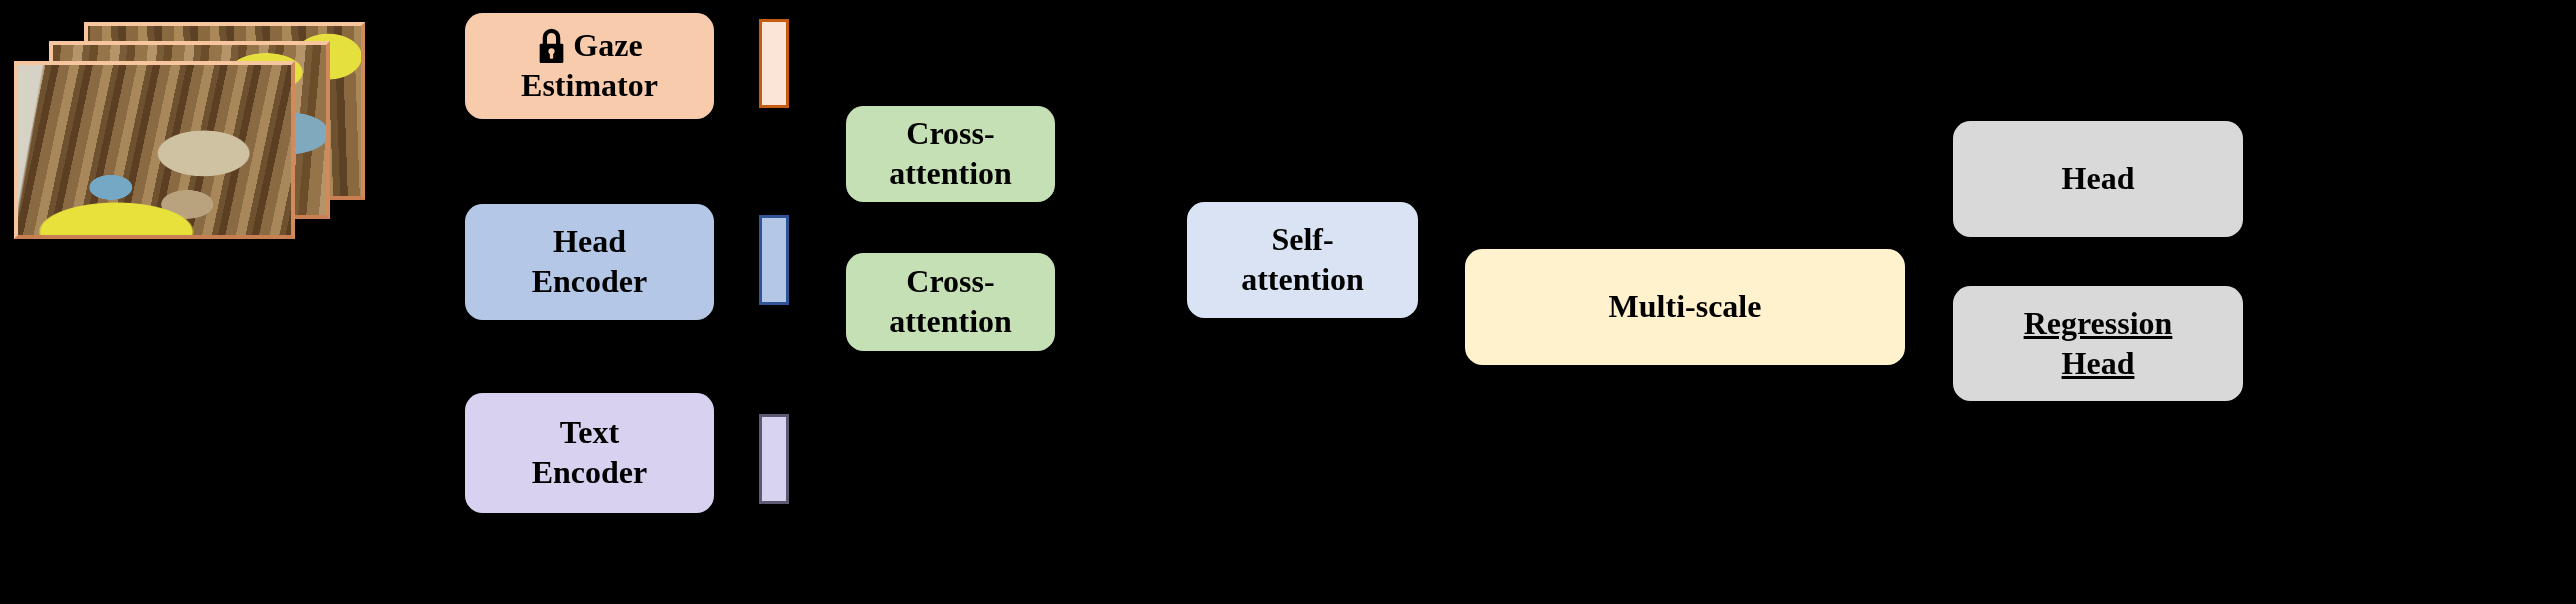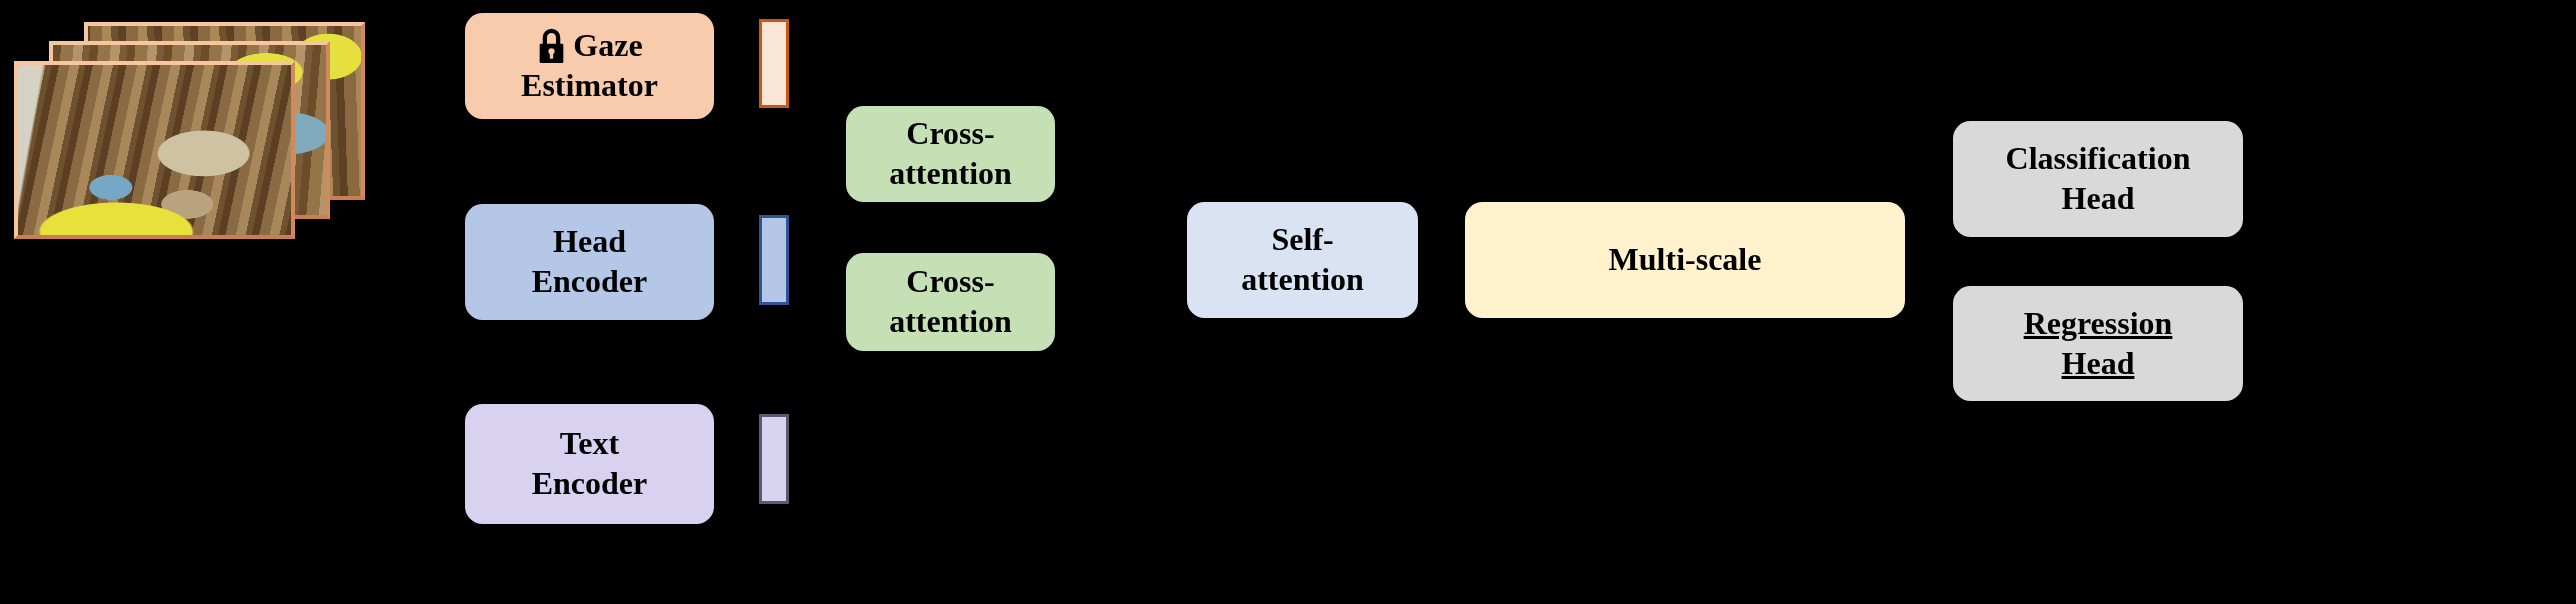--- a/index.html
+++ b/index.html
@@ -7,21 +7,21 @@
           font-family:"Liberation Serif","DejaVu Serif",serif;}
 
   
   .node{position:absolute;border-radius:17.5px;display:flex;flex-direction:column;
         justify-content:center;align-items:center;color:#000;
         font-weight:bold;font-size:32px;line-height:1.24;text-align:center;}
   .node .row{display:flex;align-items:center;justify-content:space-between;gap:6px;}
 
   #gaze-box   {left:465px;top:13px;width:249px;height:106px;}
   #video-box  {left:465px;top:204px;width:249px;height:116px;}
-  #text-box   {left:465px;top:404px;width:249px;height:120px;}
+  #text-box   {left:465px;top:393px;width:249px;height:120px;}
   #cross1-box {left:846px;top:106px;width:209px;height:96px;}
   #cross2-box {left:846px;top:253px;width:209px;height:98px;}
   #self-box   {left:1187px;top:202px;width:231px;height:116px;}
   #multi-box  {left:1465px;top:202px;width:440px;height:116px;}
   #cls-box    {left:1953px;top:121px;width:290px;height:116px;}
   #reg-box    {left:1953px;top:286px;width:290px;height:115px;}
 
   
   .token{position:absolute;left:759px;width:24px;border:3.6px solid;}
   #gaze-token {top:19px;height:83px;}
@@ -103,26 +103,25 @@
   <div class="node" id="cross2-box" style="background-color: rgb(197, 224, 180);">
     <span>Cross-</span>
     <span>attention</span>
   </div>
 
   <div class="node" id="self-box" style="background-color: rgb(218, 227, 243);">
     <span>Self-</span>
     <span>attention</span>
   </div>
 
-  <div class="node" id="multi-box" style="background-color: rgb(255, 242, 204);">
+  <div class="node" id="multi-box" style="background-color: rgb(255, 242, 204); margin-top: 47px;">
     <span>Multi-scale</span>
   </div>
 
   <div class="node" id="cls-box" style="background-color: rgb(217, 217, 217);">
-    <span>Classification</span>
     <span>Head</span>
   </div>
   <div class="node" id="reg-box" style="background-color: rgb(217, 217, 217); text-decoration: underline;">
     <span>Regression</span>
     <span>Head</span>
   </div>
 
 </div>
 
 

